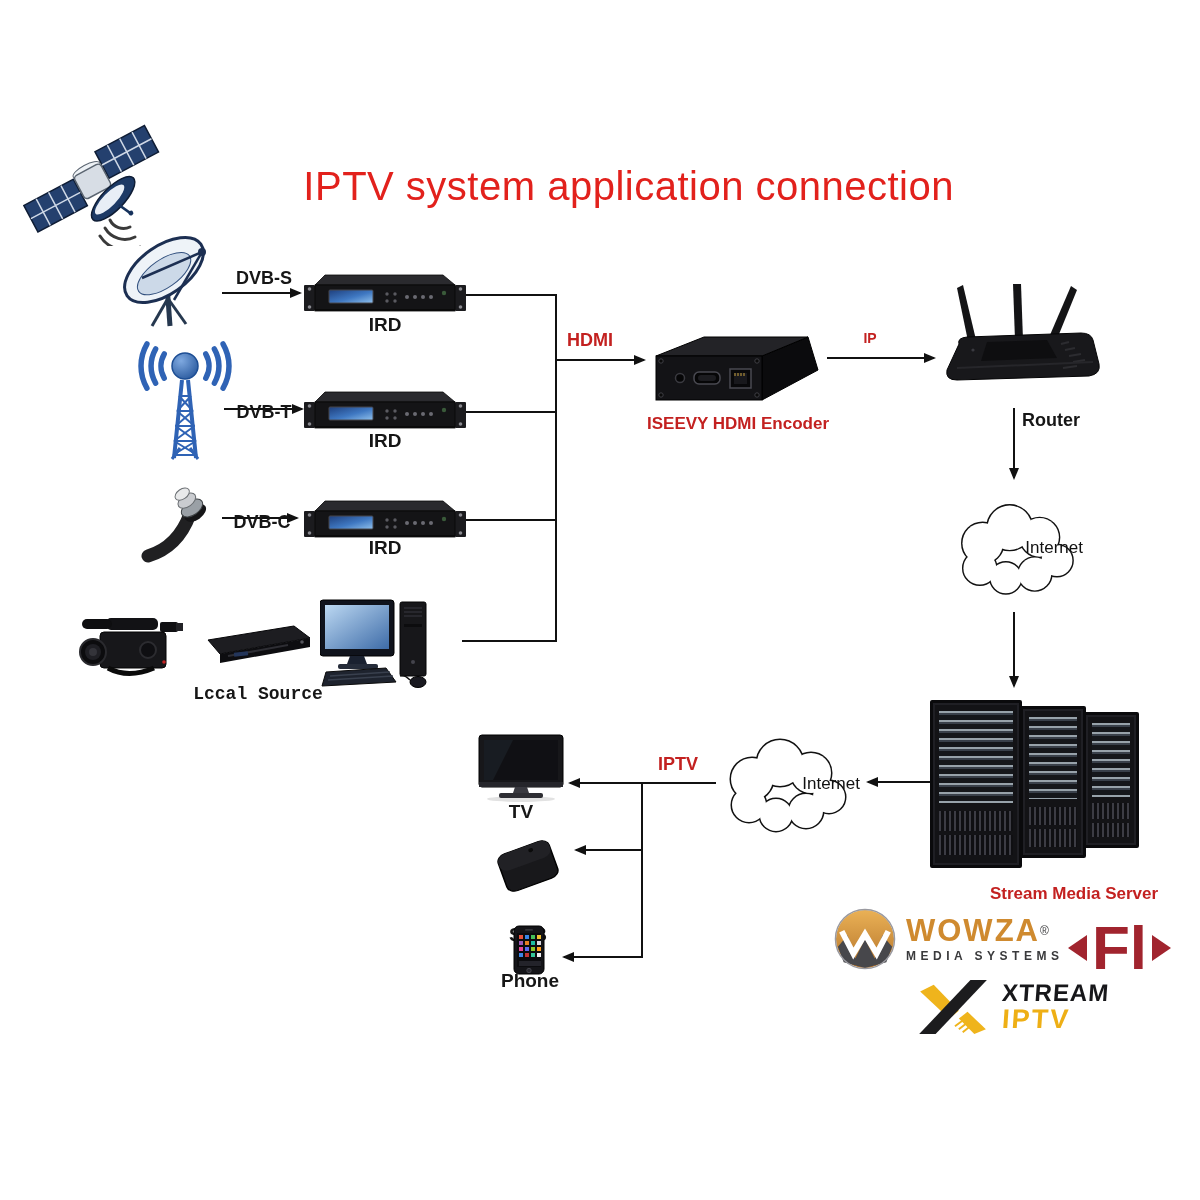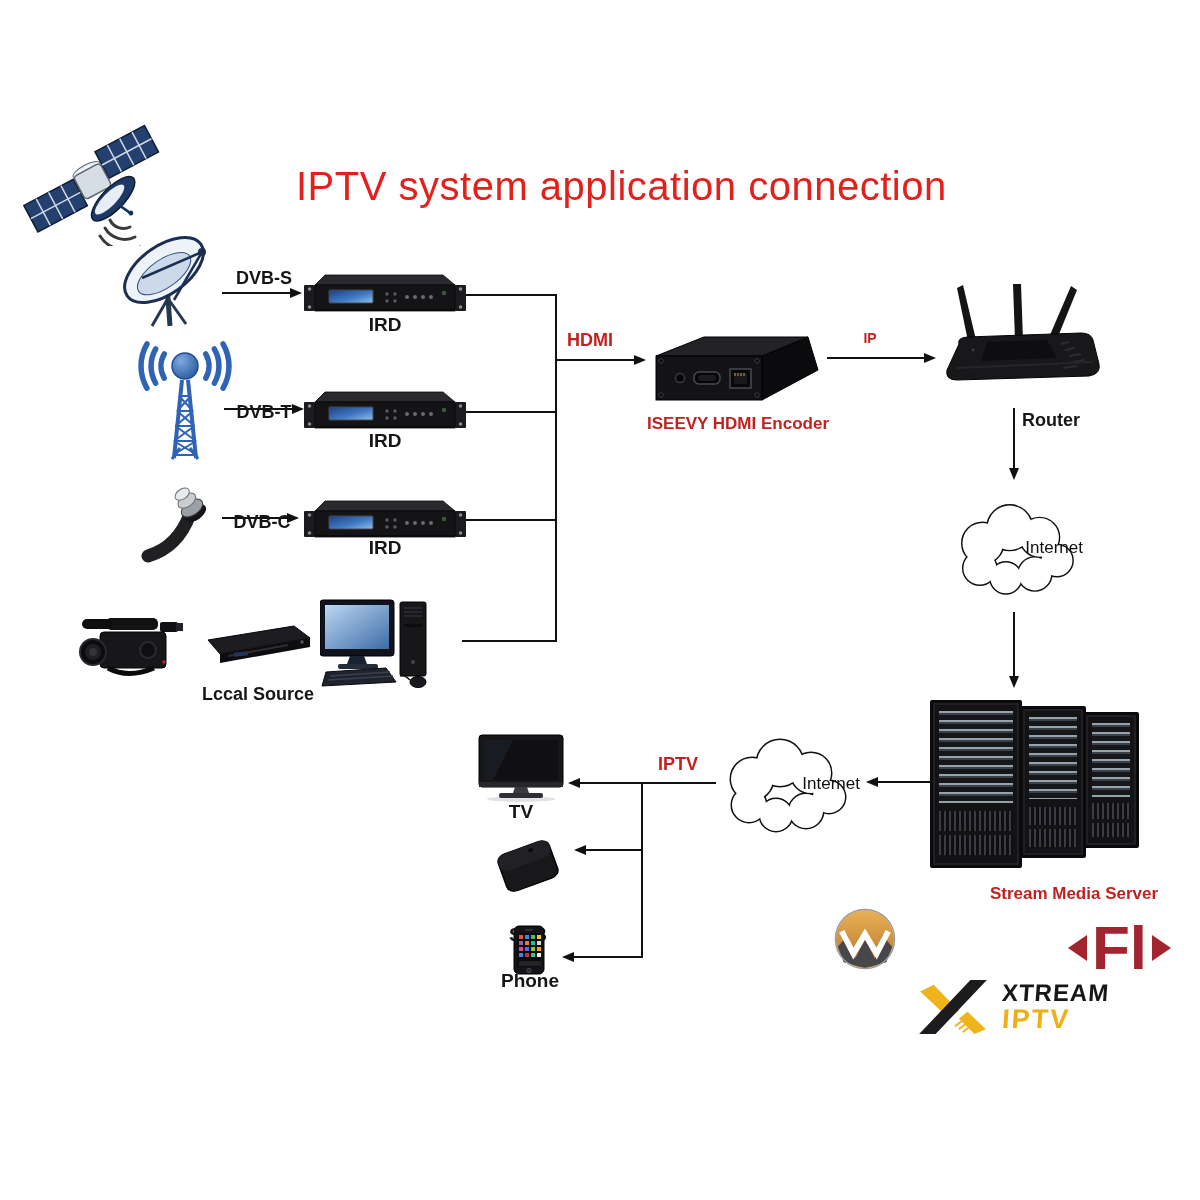--- a/index.html
+++ b/index.html
@@ -3,21 +3,21 @@
 <meta charset="utf-8">
 <style>
   html,body{margin:0;padding:0;background:#fff;}
   .canvas{position:relative;width:1200px;height:1200px;background:#ffffff;overflow:hidden;
           font-family:"Liberation Sans",sans-serif;color:#111;}
   .abs{position:absolute;}
   .lbl{position:absolute;color:#161616;white-space:nowrap;}
   .ctr{text-align:center;}
   .b{font-weight:700;}
   .red{color:#c32120;}
-  .title{position:absolute;left:296px;top:164px;width:668px;text-align:left;
+  .title{position:absolute;left:286px;top:164px;width:668px;text-align:right;
          font-size:40px;color:#e2211c;letter-spacing:.5px;}
   .cloud-txt{position:absolute;font-size:17px;color:#111;text-align:right;}
   .rack{position:absolute;background:#131316;border:3px solid #0a0a0c;border-radius:2px;
         box-shadow:inset 0 0 0 2px #1f1f24;}
   .rack .slats{position:absolute;left:6px;right:6px;top:8px;
         background:repeating-linear-gradient(180deg,#97a2aa 0 2px,#39404a 2px 4px,#15171b 4px 9px);}
   .rack .vents{position:absolute;left:6px;right:6px;
         background:repeating-linear-gradient(90deg,#3c3c44 0 2px,#0f0f12 2px 5px);}
   .wowza{position:absolute;left:834px;top:908px;display:flex;align-items:center;gap:10px;}
   .wowza-name{font-size:31px;font-weight:700;color:#cf8a2f;letter-spacing:2px;line-height:1;}
@@ -246,21 +246,21 @@
     <circle cx="93" cy="66" r="2" fill="#44444c"></circle>
     <rect x="0" y="4" width="74" height="56" rx="3" fill="#10131c" stroke="#000"></rect>
     <rect x="5" y="9" width="64" height="44" fill="url(#mscr)"></rect>
     <polygon points="30,60 44,60 47,68 27,68" fill="#1a2130"></polygon>
     <rect x="18" y="68" width="40" height="5" rx="2" fill="#252c3a"></rect>
     <polygon points="6,76 66,72 76,86 2,90" fill="#1e232e" stroke="#0a0a0a"></polygon>
     <path d="M10 80 L70 76 M8 84 L73 80" stroke="#39404e" stroke-width="1.5"></path>
     <ellipse cx="98" cy="86" rx="8" ry="5.5" fill="#191920" stroke="#000"></ellipse>
     <path d="M90 84 Q84 78 80 80" stroke="#111" stroke-width="1.5" fill="none"></path>
   </svg>
-  <div class="lbl ctr b" style="left:178px;top:684px;width:160px;font-size:18px;">Lccal Source</div>
+  <div class="lbl ctr b" style="left:178px;top:684px;width:160px;font-size:18px;font-family:Liberation Mono, monospace;">Lccal Source</div>
 
   <div class="lbl ctr b red" style="left:558px;top:330px;width:64px;font-size:18px;">HDMI</div>
   <svg class="abs" style="left:650px;top:328px;" width="175" height="80" viewBox="0 0 175 80">
     <polygon points="112,28 158,9 168,42 112,72" fill="#0b0b0d" stroke="#000"></polygon>
     <polygon points="6,28 112,28 158,9 54,9" fill="#232327" stroke="#000"></polygon>
     <rect x="6" y="28" width="106" height="44" fill="#131316" stroke="#000"></rect>
     <circle cx="11" cy="33" r="2.2" fill="#0a0a0a" stroke="#3f3f45"></circle>
     <circle cx="107" cy="33" r="2.2" fill="#0a0a0a" stroke="#3f3f45"></circle>
     <circle cx="11" cy="67" r="2.2" fill="#0a0a0a" stroke="#3f3f45"></circle>
     <circle cx="107" cy="67" r="2.2" fill="#0a0a0a" stroke="#3f3f45"></circle>
@@ -397,20 +397,26 @@
   </svg>
   <div class="lbl ctr b" style="left:489px;top:970px;width:82px;font-size:19px;">Phone</div>
 
   <div class="wowza">
     <svg width="62" height="62" viewBox="0 0 64 64">
       <circle cx="32" cy="32" r="30" fill="url(#worb)"></circle>
       <polygon points="4,40 14,28 22,52 32,32 42,52 50,28 60,40 54,56 32,62 10,56" fill="#47474b"></polygon>
       <polyline points="8,24 20,47 32,27 44,47 56,24" fill="none" stroke="#fff" stroke-width="6" stroke-linejoin="miter"></polyline>
       <circle cx="32" cy="32" r="30.5" fill="none" stroke="#9a9aa0" stroke-width="1.5"></circle>
     </svg>
+    <div>
+      <div>
+        <span class="wowza-name">WOWZA</span><sup class="wowza-reg">®</sup>
+      </div>
+      <div class="wowza-sub">MEDIA SYSTEMS</div>
+    </div>
   </div>
 
   <div class="fl">
     <div class="tri-l"></div>
     <div class="fl-txt">Fl</div>
     <div class="tri-r"></div>
   </div>
 
   <div class="xtream">
     <svg width="80" height="58" viewBox="0 0 82 60">

